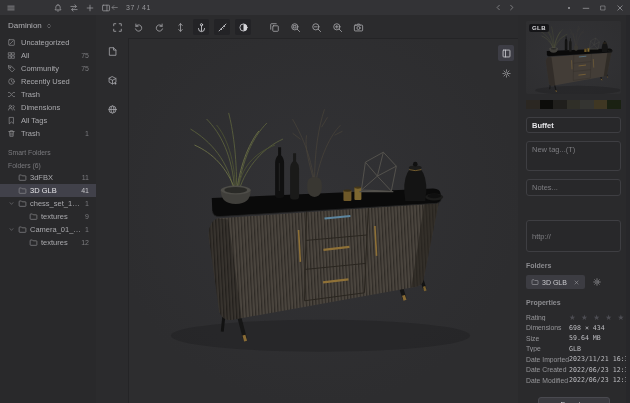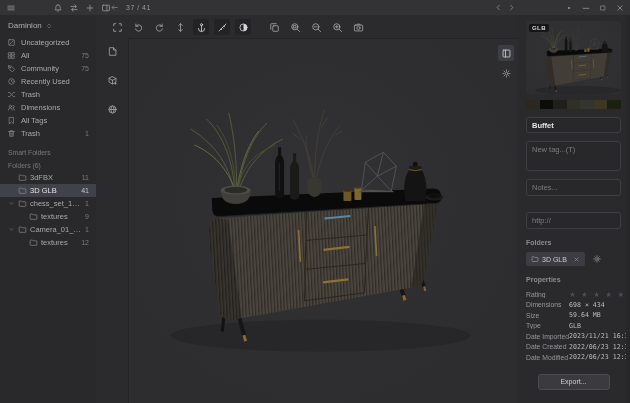--- a/index.html
+++ b/index.html
@@ -61,21 +61,21 @@
   .thumb{position:relative;width:95px;height:73px;background:radial-gradient(ellipse at 50% 45%,#333336,#2e2e30);border-radius:2px;overflow:hidden;}
   .thumb svg{width:100%;height:100%;display:block;}
   .badge{position:absolute;left:3px;top:3px;background:rgba(18,18,20,.88);color:#d8d8dc;font-size:6px;font-weight:bold;padding:1px 3px;border-radius:2px;letter-spacing:.4px;}
   .palette{display:flex;width:95px;height:9px;margin-top:6px;}
   .swatch{flex:1;}
   .field{display:block;width:95px;background:#28282a;border:1px solid #3e3e42;border-radius:3px;color:#e4e4e7;font-size:7.5px;padding:3px 5px;outline:none;}
   .field::placeholder{color:#7d7d81;}
   .field.title{margin-top:8px;height:16px;font-weight:bold;}
   .field.newtag{margin-top:8px;height:30px;resize:none;overflow:hidden;}
   .field.notes{margin-top:8px;height:17px;}
-  .field.url{margin-top:16px;height:17px;}
+  .field.url{margin-top:24px;height:32px;}
   .ins-label{margin-top:10px;color:#8b8b8f;font-weight:bold;font-size:7px;}
   .chip-row{display:flex;align-items:center;margin-top:6px;}
   .chip{display:inline-flex;align-items:center;gap:3px;background:#3c3c42;border-radius:2px;height:14px;padding:0 5px;color:#c9c9cd;font-size:7px;}
   .chip svg.ic{width:8px;height:8px;color:#a3a3a7;}
   .chip .x{color:#96969a;margin-left:3px;display:flex;}
   .chip .x svg.ic{width:7px;height:7px;}
   .chip-gear{margin-left:7px;color:#8e8e92;display:flex;}
   .chip-gear svg.ic{width:10px;height:10px;}
   .props{margin-top:6px;}
   .prop-row{display:flex;align-items:center;height:10.5px;}

